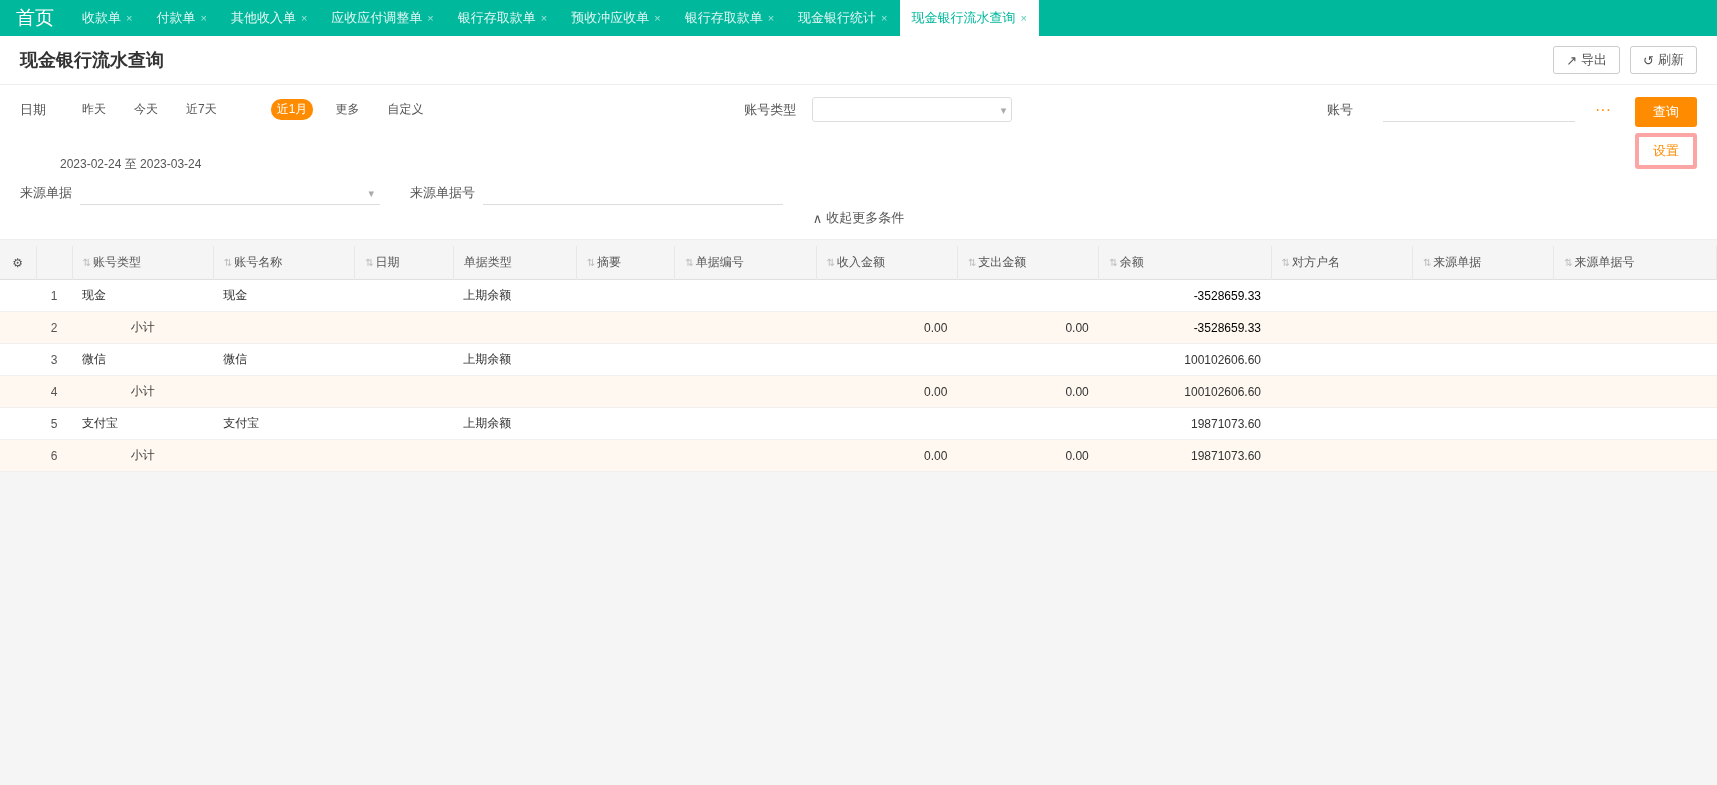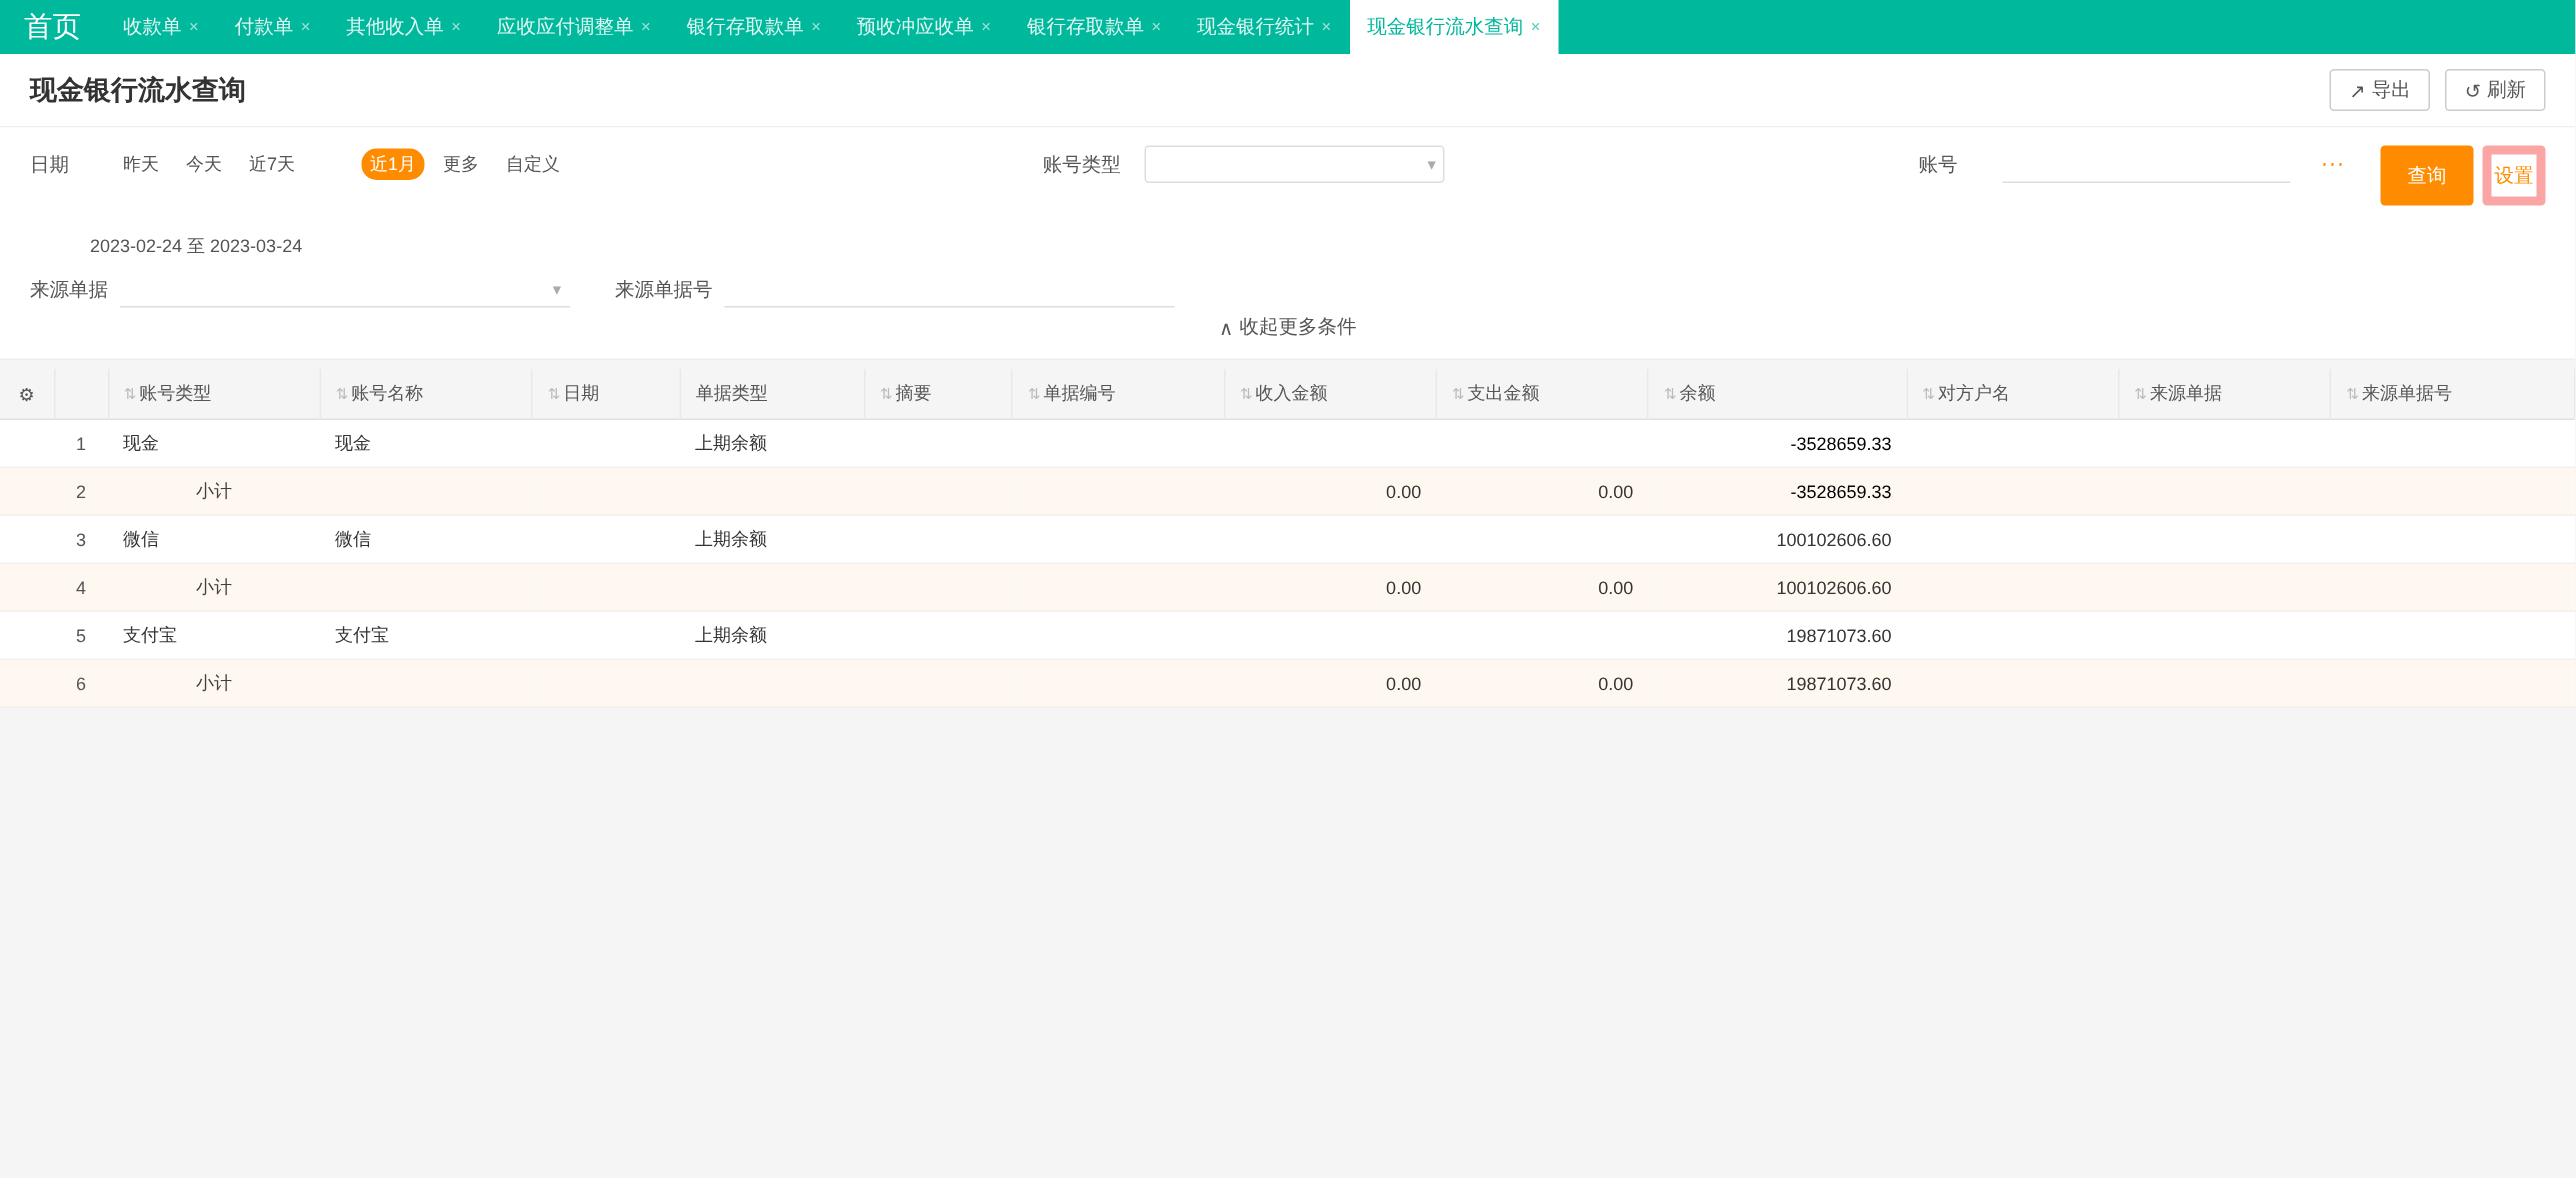--- a/index.html
+++ b/index.html
@@ -92,21 +92,21 @@
       gap: 16px;
     }
     .filter-label {
       color: #555;
       white-space: nowrap;
       min-width: 40px;
     }
     .date-shortcuts {
       display: flex;
       align-items: center;
-      gap: 6px;
+      gap: 16px;
     }
     .date-shortcut {
       padding: 2px 6px;
       cursor: pointer;
       border-radius: 3px;
       color: #555;
       font-size: 12px;
     }
     .date-shortcut.active {
       background: #ff8c00;
@@ -161,29 +161,29 @@
       color: #fff;
       border: none;
       padding: 6px 18px;
       border-radius: 3px;
       cursor: pointer;
       font-size: 13px;
     }
     .settings-btn {
       background: #fff;
       color: #ff8c00;
-      border: 6px solid #fca5a5;
+      border: 4px solid #fca5a5;
       padding: 5px 2px;
       border-radius: 3px;
       cursor: pointer;
       font-size: 13px;
     }
     .filter-right-actions {
       display: flex;
-      flex-direction: row;
+      flex-direction: column;
       gap: 6px;
       margin-left: auto;
     }
 
     
     .table-container {
       background: #fff;
       margin-top: 6px;
       overflow-x: auto;
     }

